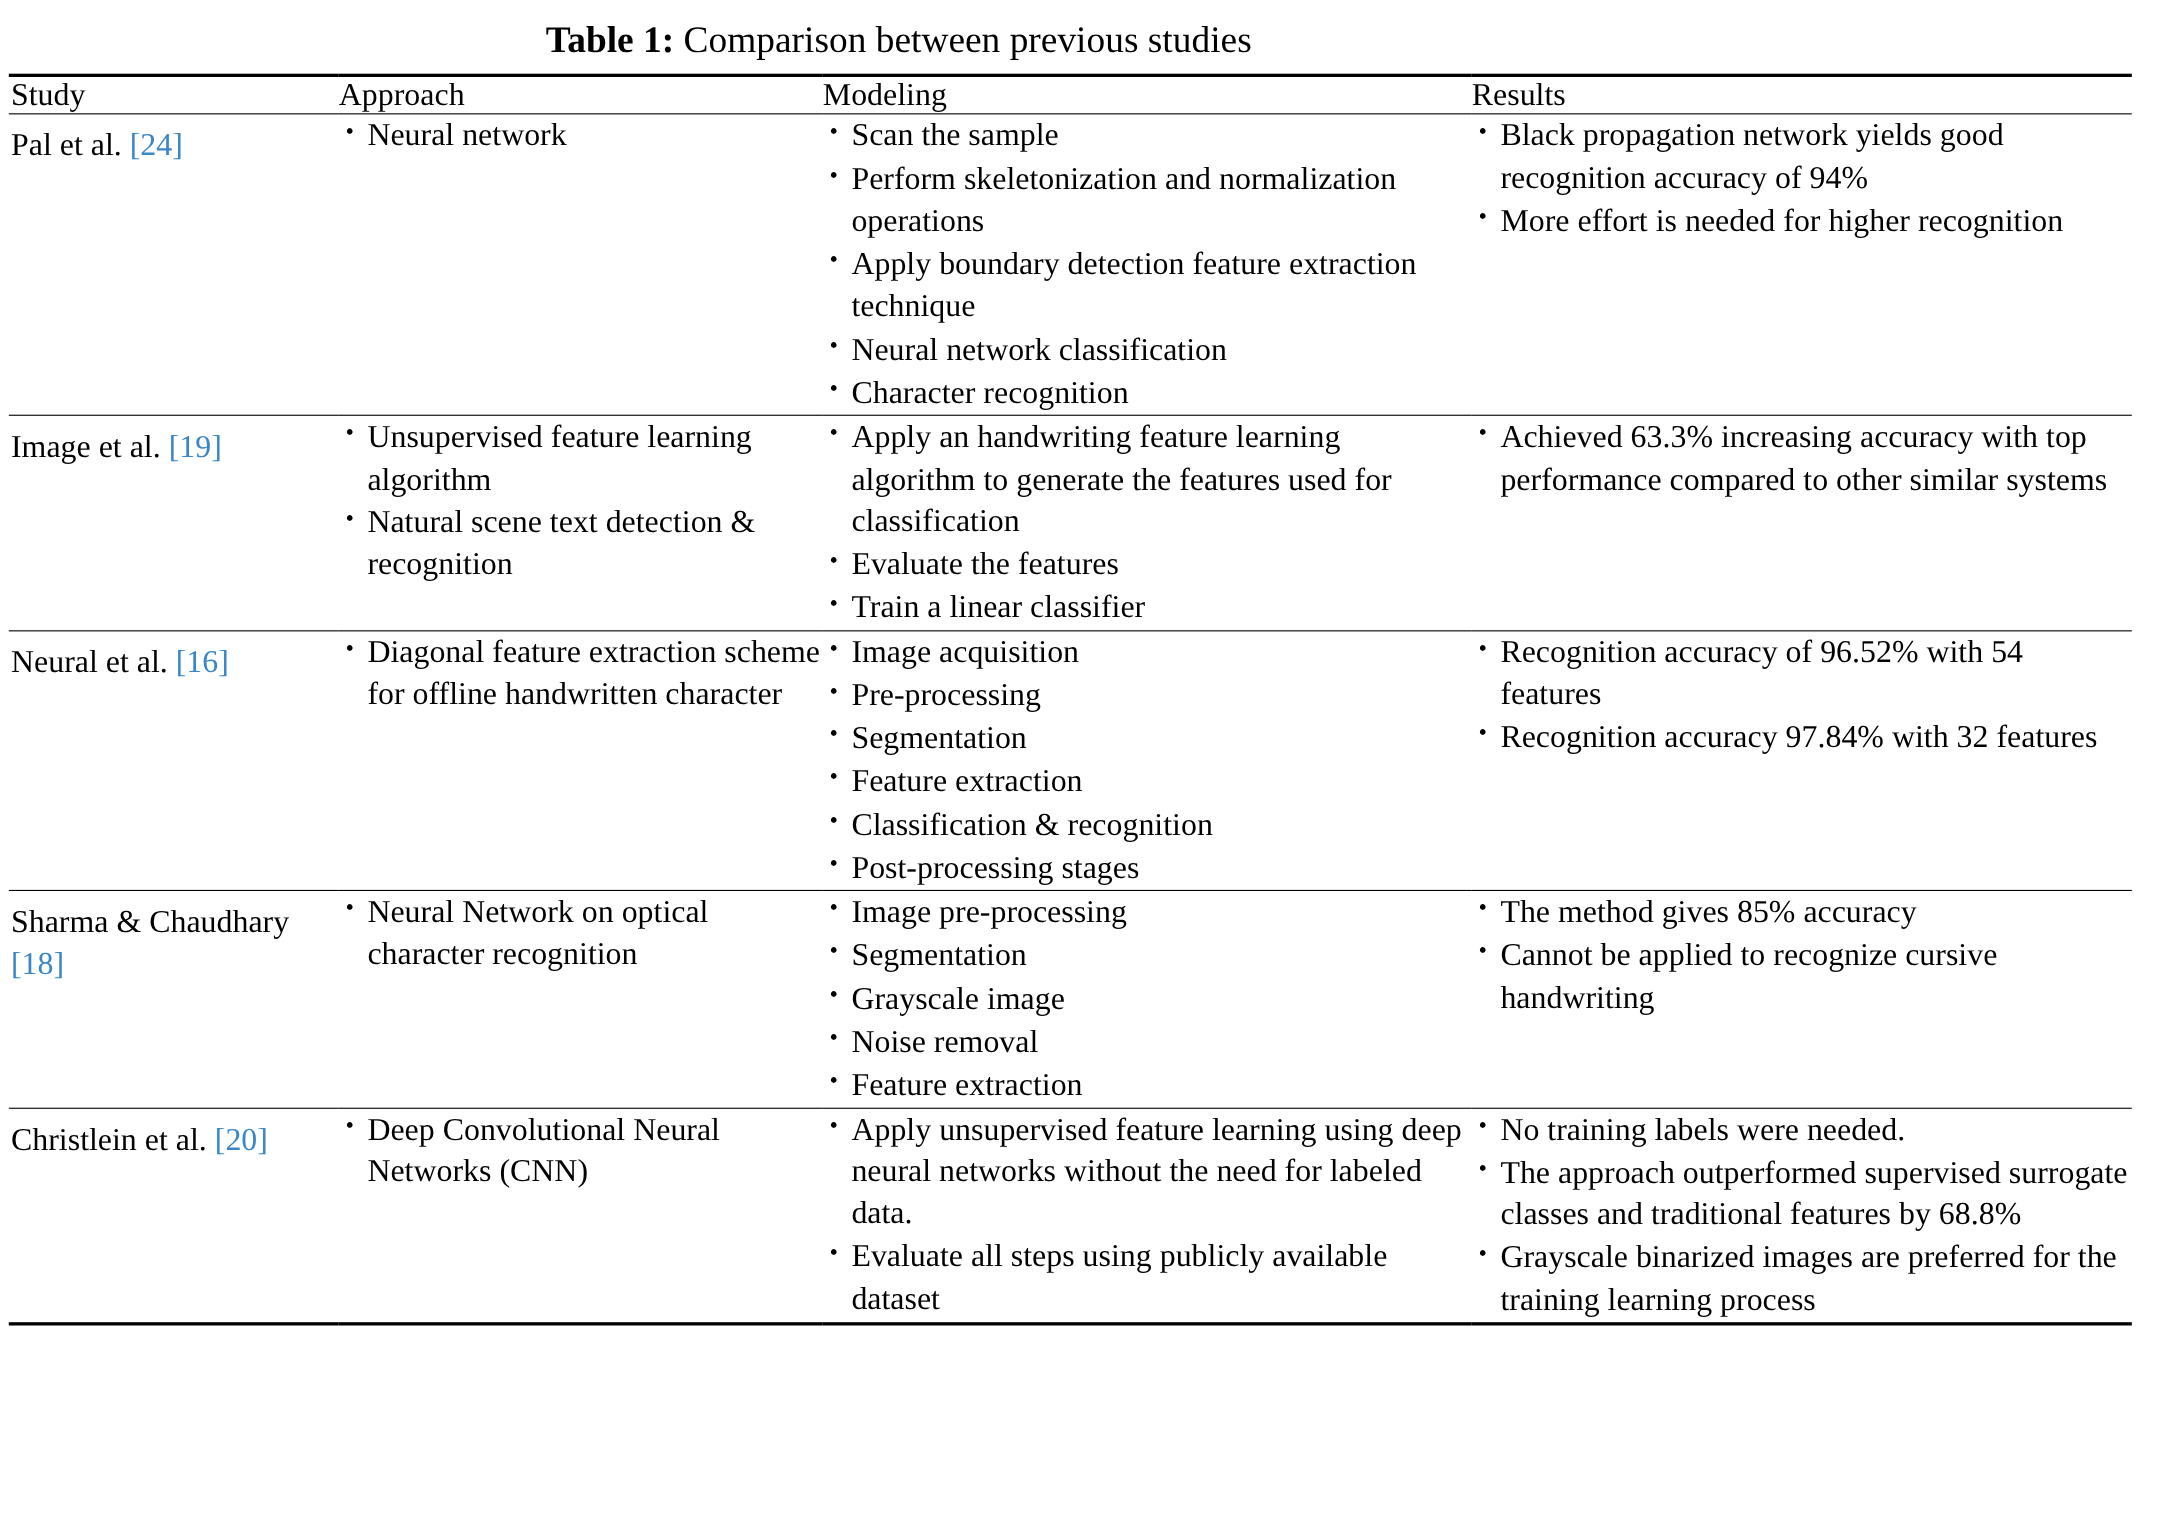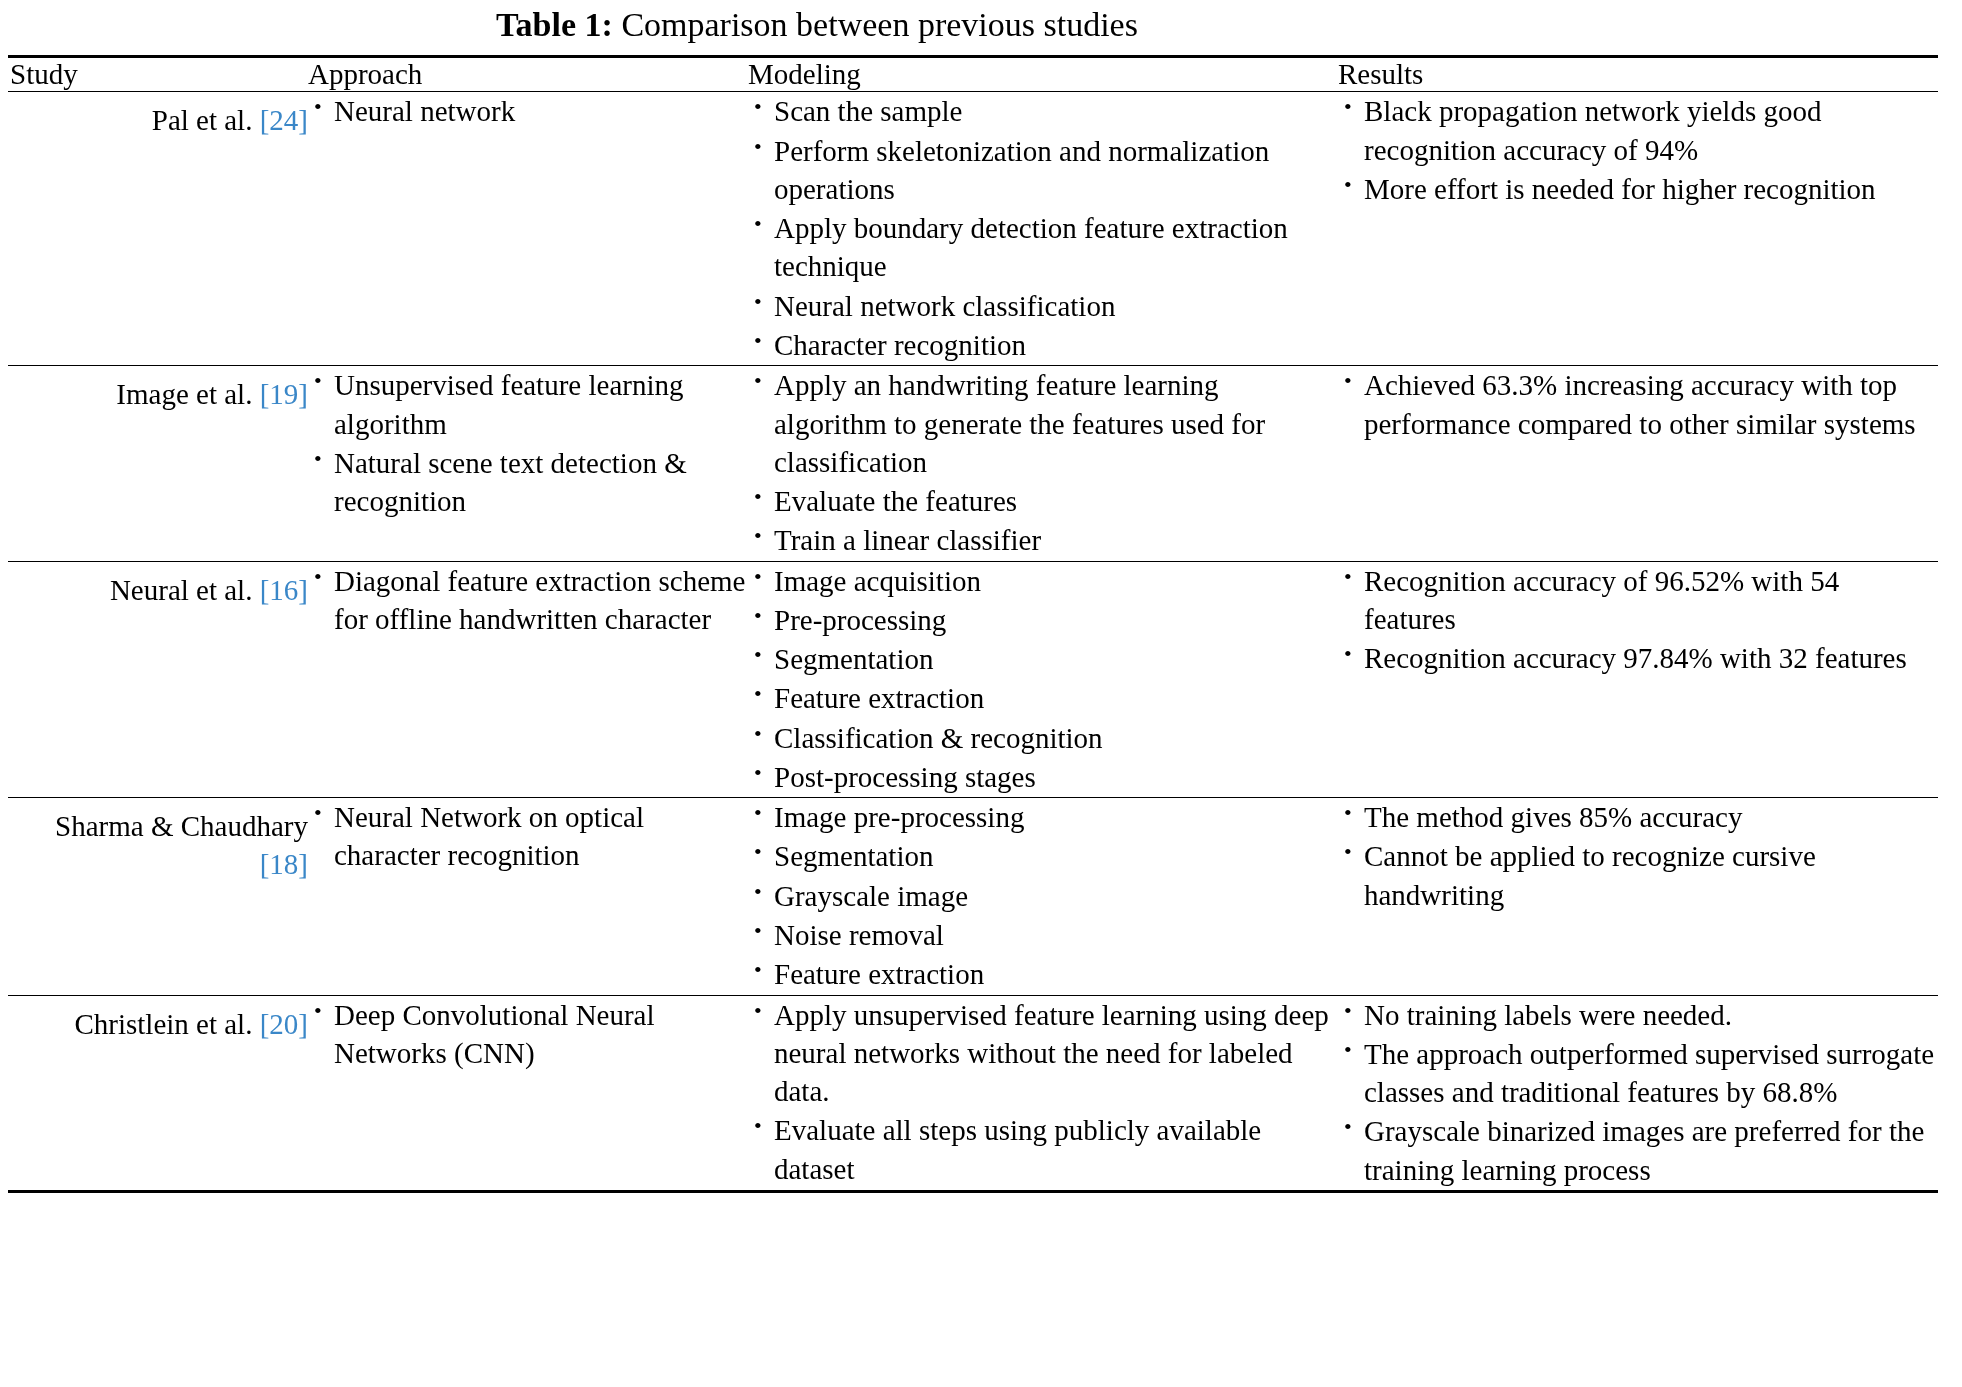--- a/index.html
+++ b/index.html
@@ -9,21 +9,21 @@
   }
   body {
     width: 1962px;
     min-height: 1387px;
     font-family: "Liberation Serif", serif;
     color: #000000;
   }
   .page {
     width: 1634px;
     box-sizing: border-box;
-    padding: 0 8px;
+    padding: 12px 8px;
   }
   .caption {
     text-align: center;
     font-size: 34px;
     padding-top: 6px;
     padding-bottom: 12px;
     line-height: 1.1;
   }
   .caption .cap-label {
     font-weight: bold;
@@ -79,21 +79,20 @@
     content: "\2022";
     position: absolute;
     left: 6px;
     top: -1px;
     font-size: 22px;
     line-height: 1.45;
   }
   .study {
     line-height: 1.3;
     padding-top: 10px;
-    text-align: right;
   }
   .ref {
     color: #3a87c8;
   }
   .col-study { width: 300px; }
   .col-approach { width: 440px; }
   .col-modeling { width: 590px; }
   .col-results { width: 600px; }
   .spacer-row td { height: 8px; }
 </style>

